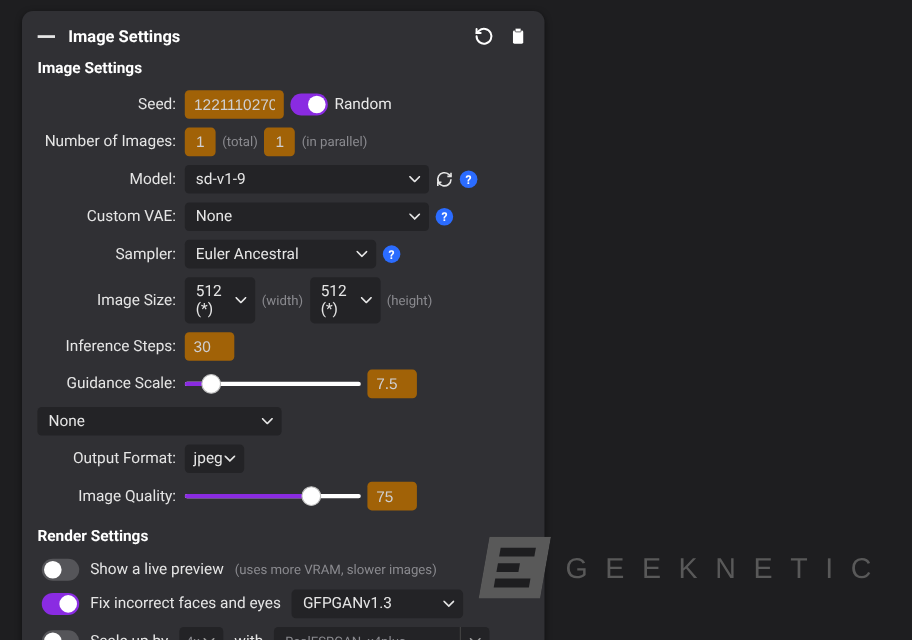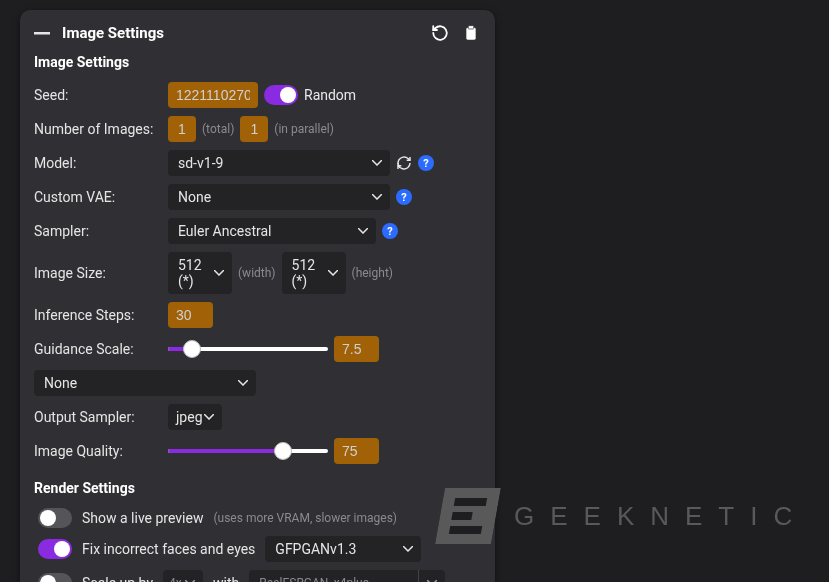--- a/index.html
+++ b/index.html
@@ -53,20 +53,21 @@
   
   .row {
     display: flex;
     align-items: center;
     padding: 4px 0;
     min-height: 30px;
     gap: 6px;
   }
   .label {
     width: 128px;
+    text-align: right;
     color: #e5e5e5;
     font-size: 14px;
     padding-right: 2px;
     flex-shrink: 0;
   }
   .faded {
     color: #8a8a8f;
     font-size: 12px;
   }
   
@@ -90,21 +91,21 @@
     color: #e5e5e5;
     padding: 5px 26px 5px 10px;
     font-size: 14px;
     position: relative;
     cursor: pointer;
     display: inline-flex;
     align-items: center;
     min-height: 26px;
   }
   .select.wide { width: 222px; }
-  .select.mid  { width: 208px; }
+  .select.mid  { width: 174px; }
   .select.sm   { width: 64px; }
   .select.xsm  { width: 54px; padding-left:8px; padding-right:20px; }
   .select.q    { width: 40px; padding-left:6px; padding-right:18px; }
   .select.face { width: 156px; }
   .select.up   { width: 196px; }
   .select .caret {
     position: absolute;
     right: 8px;
     top: 50%;
     transform: translateY(-50%);
@@ -343,21 +344,21 @@
       <span>None</span>
       <span class="caret">
           <svg width="10" height="6">
             <path d="M0 0 L5 5 L10 0" stroke="#e5e5e5" stroke-width="1.5" fill="none"></path>
           </svg>
         </span>
     </div>
   </div>
 
   <div class="row">
-    <div class="label">Output Sampler:</div>
+    <div class="label">Output Format:</div>
     <div class="select xsm">
       <span>jpeg</span>
       <span class="caret">
           <svg width="10" height="6">
             <path d="M0 0 L5 5 L10 0" stroke="#e5e5e5" stroke-width="1.5" fill="none"></path>
           </svg>
         </span>
     </div>
   </div>
 

